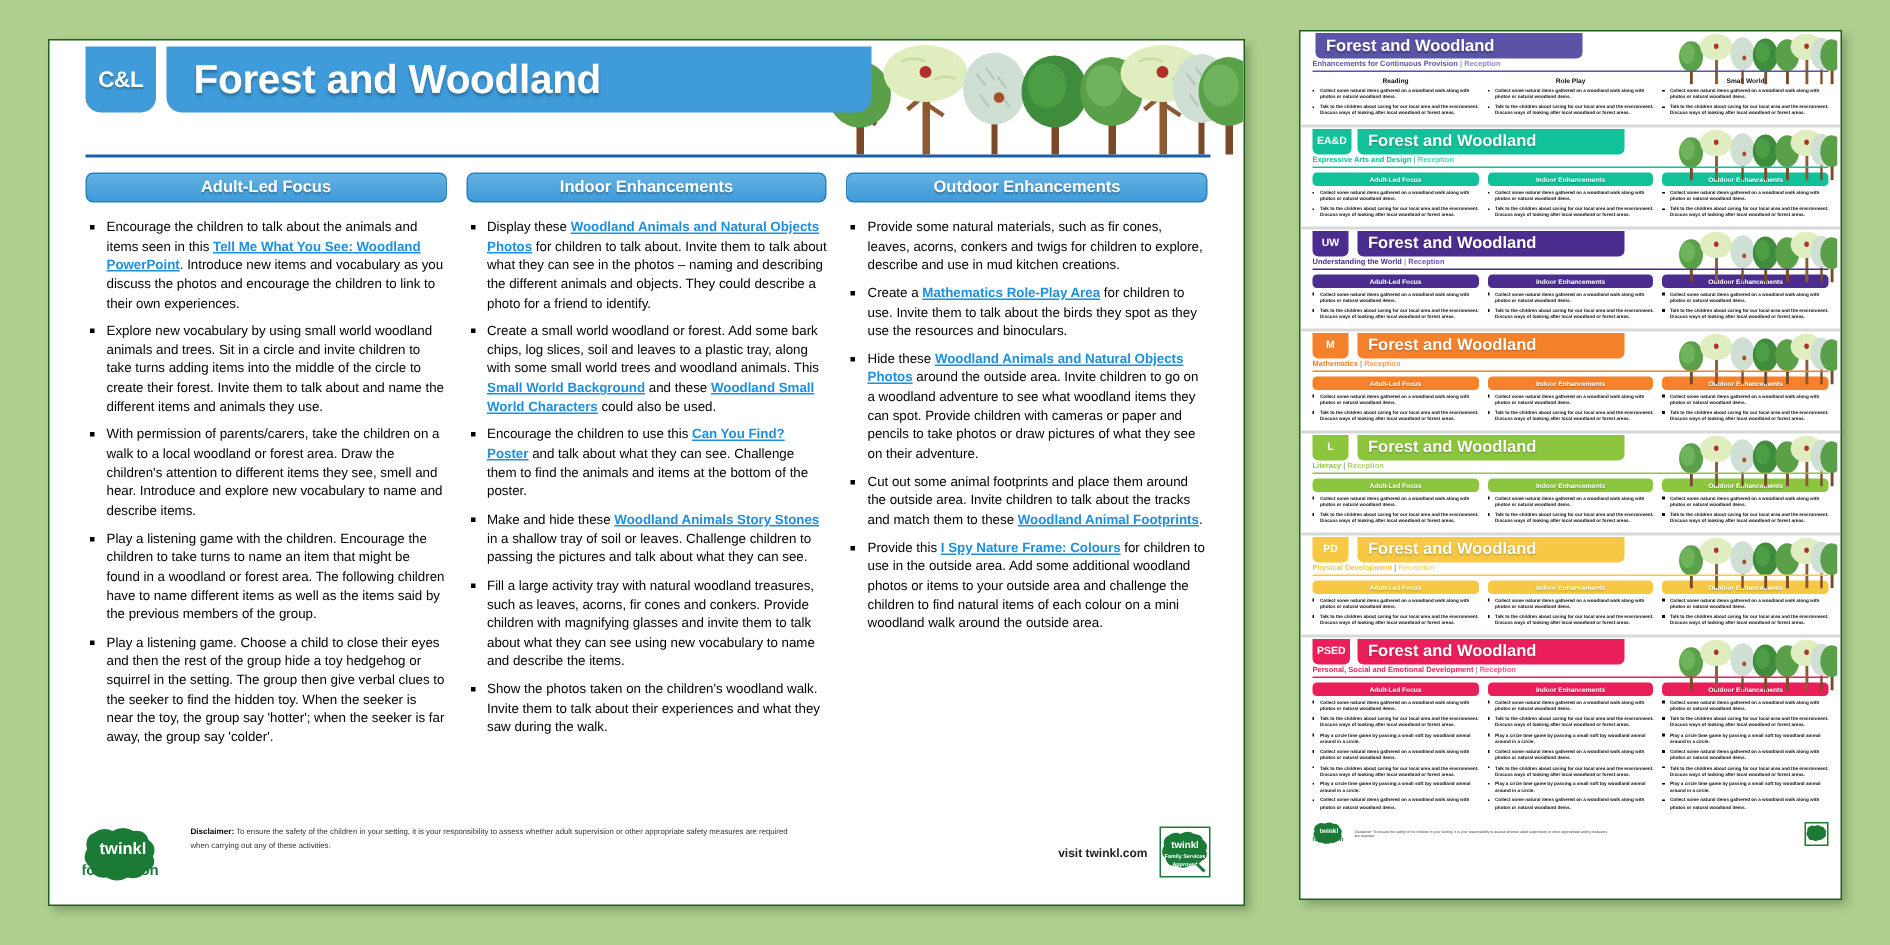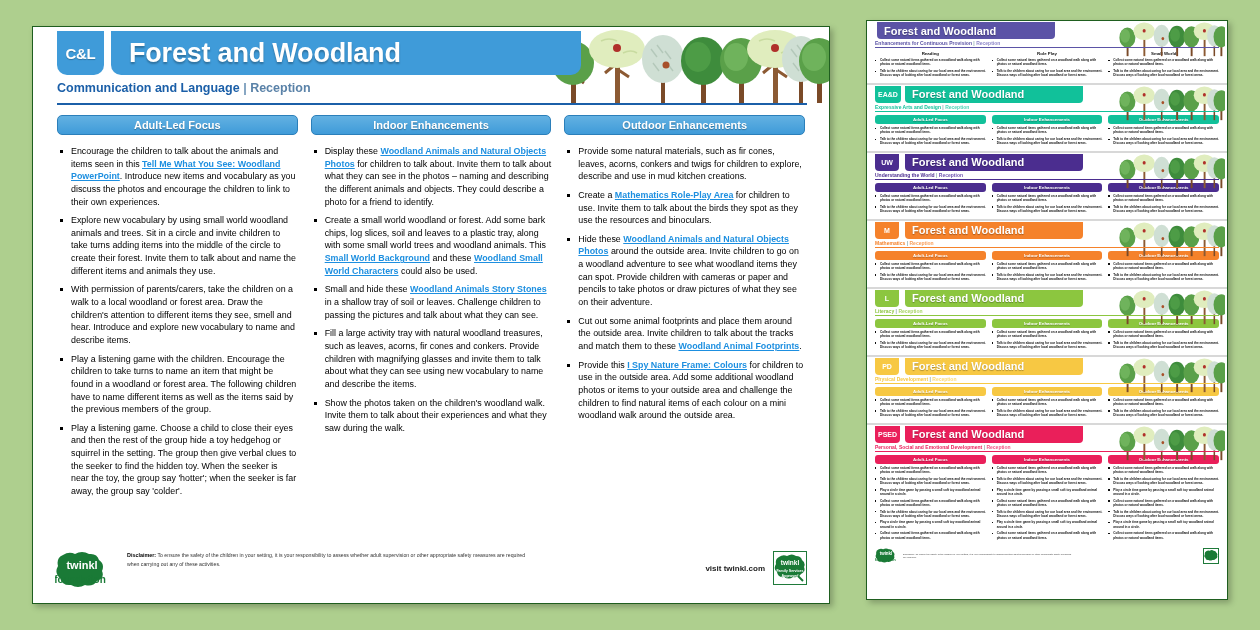--- a/index.html
+++ b/index.html
@@ -250,25 +250,20 @@
               <ellipse cx="13" cy="28" rx="12" ry="14" fill="#6fb35c"></ellipse>
             </g>
           </g>
         </svg>
       </div>
 
       <div class="badge">C&amp;L</div>
       <div class="title-bar">
         <span>Forest and Woodland</span>
       </div>
-      <div class="subtitle">
-        <span>Communication and Language</span>
-        <span class="sep">|</span>
-        <span class="rec">Reception</span>
-      </div>
       <div class="rule"></div>
     </div>
 
     <div class="colhdrs">
       <div class="colhdr">Adult-Led Focus</div>
       <div class="colhdr">Indoor Enhancements</div>
       <div class="colhdr">Outdoor Enhancements</div>
     </div>
 
     <div class="cols">
@@ -278,21 +273,22 @@
             <li><span>Explore new vocabulary by using small world woodland animals and trees. Sit in a circle and invite children to take turns adding items into the middle of the circle to create their forest. Invite them to talk about and name the different items and animals they use.</span></li>
             <li><span>With permission of parents/carers, take the children on a walk to a local woodland or forest area. Draw the children's attention to different items they see, smell and hear. Introduce and explore new vocabulary to name and describe items.</span></li>
             <li><span>Play a listening game with the children. Encourage the children to take turns to name an item that might be found in a woodland or forest area. The following children have to name different items as well as the items said by the previous members of the group.</span></li>
             <li><span>Play a listening game. Choose a child to close their eyes and then the rest of the group hide a toy hedgehog or squirrel in the setting. The group then give verbal clues to the seeker to find the hidden toy. When the seeker is near the toy, the group say 'hotter'; when the seeker is far away, the group say 'colder'.</span></li>
           </ul>
         </div>
       <div class="col">
           <ul>
             <li><span>Display these </span><a class="lnk" href="#">Woodland Animals and Natural Objects Photos</a><span> for children to talk about. Invite them to talk about what they can see in the photos – naming and describing the different animals and objects. They could describe a photo for a friend to identify.</span></li>
             <li><span>Create a small world woodland or forest. Add some bark chips, log slices, soil and leaves to a plastic tray, along with some small world trees and woodland animals. This </span><a class="lnk" href="#">Small World Background</a><span> and these </span><a class="lnk" href="#">Woodland Small World Characters</a><span> could also be used.</span></li>
-            <li><span>Small and hide these </span><a class="lnk" href="#">Woodland Animals Story Stones</a><span> in a shallow tray of soil or leaves. Challenge children to passing the pictures and talk about what they can see.</span></li>
+            <li><span>Encourage the children to use this </span><a class="lnk" href="#">Can You Find? Poster</a><span> and talk about what they can see. Challenge them to find the animals and items at the bottom of the poster.</span></li>
+            <li><span>Make and hide these </span><a class="lnk" href="#">Woodland Animals Story Stones</a><span> in a shallow tray of soil or leaves. Challenge children to passing the pictures and talk about what they can see.</span></li>
             <li><span>Fill a large activity tray with natural woodland treasures, such as leaves, acorns, fir cones and conkers. Provide children with magnifying glasses and invite them to talk about what they can see using new vocabulary to name and describe the items.</span></li>
             <li><span>Show the photos taken on the children's woodland walk. Invite them to talk about their experiences and what they saw during the walk.</span></li>
           </ul>
         </div>
       <div class="col">
           <ul>
             <li><span>Provide some natural materials, such as fir cones, leaves, acorns, conkers and twigs for children to explore, describe and use in mud kitchen creations.</span></li>
             <li><span>Create a </span><a class="lnk" href="#">Mathematics Role-Play Area</a><span> for children to use. Invite them to talk about the birds they spot as they use the resources and binoculars.</span></li>
             <li><span>Hide these </span><a class="lnk" href="#">Woodland Animals and Natural Objects Photos</a><span> around the outside area. Invite children to go on a woodland adventure to see what woodland items they can spot. Provide children with cameras or paper and pencils to take photos or draw pictures of what they see on their adventure.</span></li>
             <li><span>Cut out some animal footprints and place them around the outside area. Invite children to talk about the tracks and match them to these </span><a class="lnk" href="#">Woodland Animal Footprints</a><span>.</span></li>

